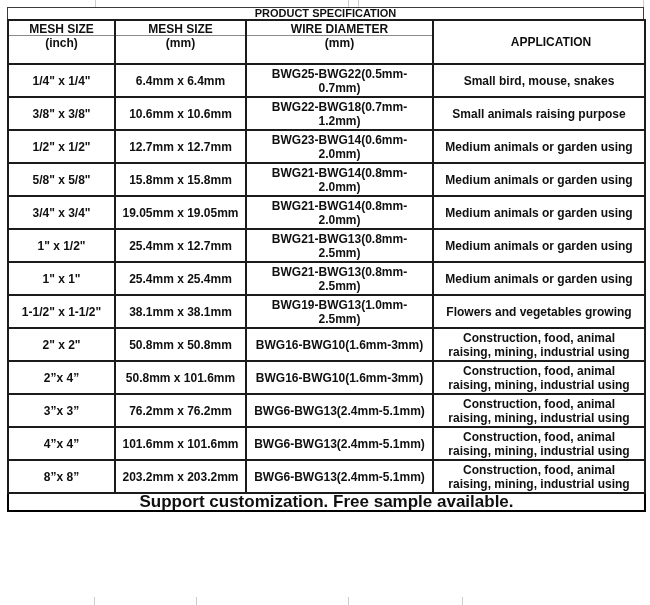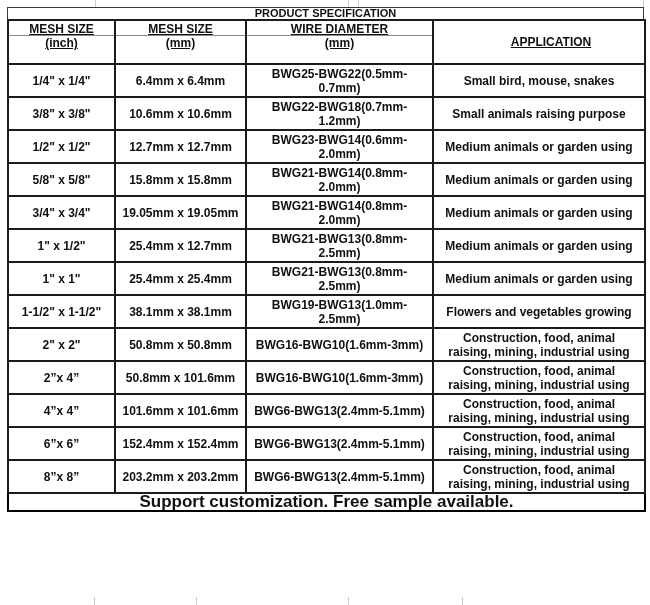--- a/index.html
+++ b/index.html
@@ -30,21 +30,21 @@
     width: 637px;
     border-collapse: collapse; table-layout: fixed;
     border: 2px solid #000;
   }
   .spec th, .spec td {
     border: 2px solid #1b1b1b;
     text-align: center; vertical-align: middle;
     font-weight: bold; color: #101010;
     padding: 0;
   }
-  .spec thead th { height: 31px; font-size: 12px; text-decoration: underline; }
+  .spec thead th { height: 31px; font-size: 12px; }
   .hdr-top { height: 15px; line-height: 16px; border-bottom: 1px solid #8a8a8a; }
   .hdr-bot { height: 27px; line-height: 15px; }
   .hdr-single { line-height: 31px; margin-left: 24px; }
   .spec tbody td {
     height: 33px;
     font-size: 12px; line-height: 14px;
     white-space: pre-line;
   }
   .spec tfoot td {
     height: 17px;
@@ -157,29 +157,29 @@
 raising, mining, industrial using</td>
         </tr>
         <tr>
           <td>2”x 4”</td>
           <td>50.8mm x 101.6mm</td>
           <td>BWG16-BWG10(1.6mm-3mm)</td>
           <td>Construction, food, animal
 raising, mining, industrial using</td>
         </tr>
         <tr>
+          <td>3”x 3”</td>
+          <td>76.2mm x 76.2mm</td>
+          <td>BWG6-BWG13(2.4mm-5.1mm)</td>
+          <td>Construction, food, animal
+raising, mining, industrial using</td>
+        </tr>
+        <tr>
           <td>4”x 4”</td>
           <td>101.6mm x 101.6mm</td>
-          <td>BWG6-BWG13(2.4mm-5.1mm)</td>
-          <td>Construction, food, animal
-raising, mining, industrial using</td>
-        </tr>
-        <tr>
-          <td>6”x 6”</td>
-          <td>152.4mm x 152.4mm</td>
           <td>BWG6-BWG13(2.4mm-5.1mm)</td>
           <td>Construction, food, animal
 raising, mining, industrial using</td>
         </tr>
         <tr>
           <td>8”x 8”</td>
           <td>203.2mm x 203.2mm</td>
           <td>BWG6-BWG13(2.4mm-5.1mm)</td>
           <td>Construction, food, animal
 raising, mining, industrial using</td>

